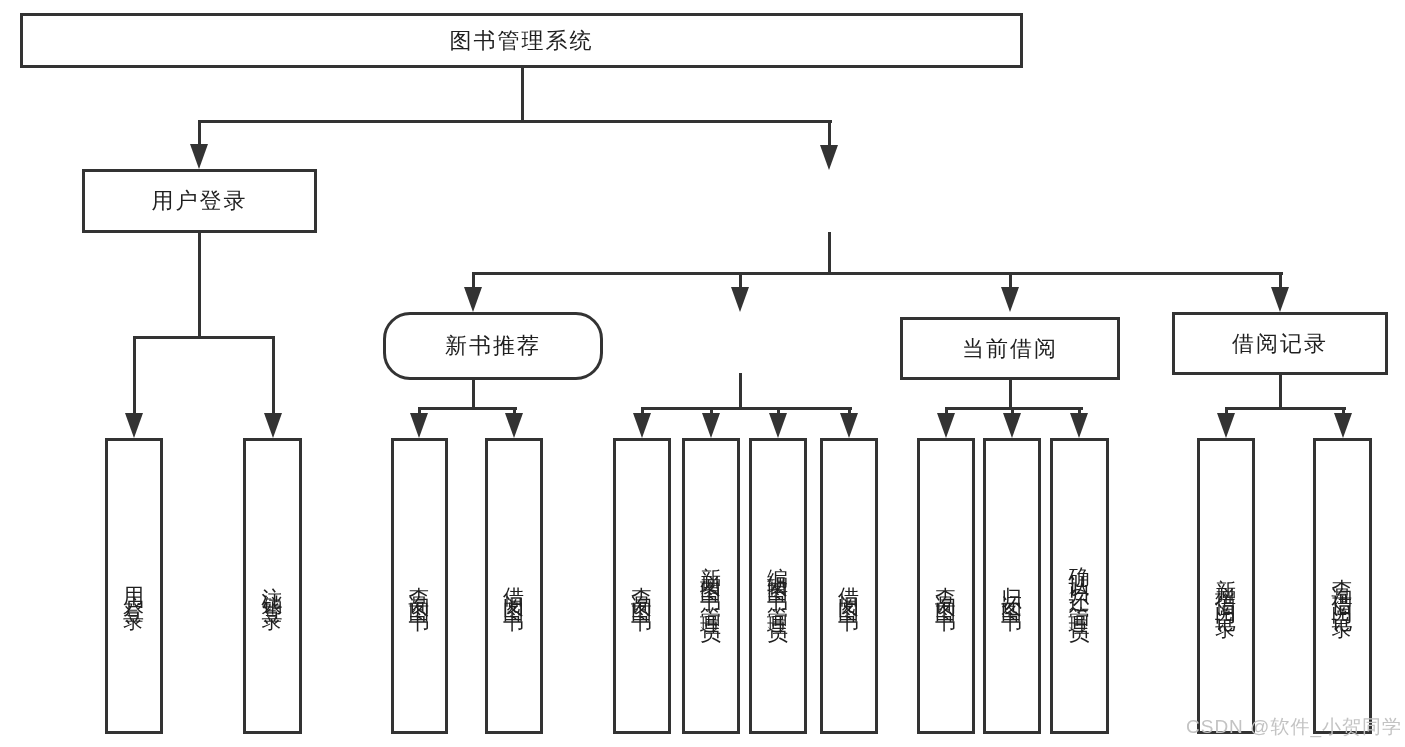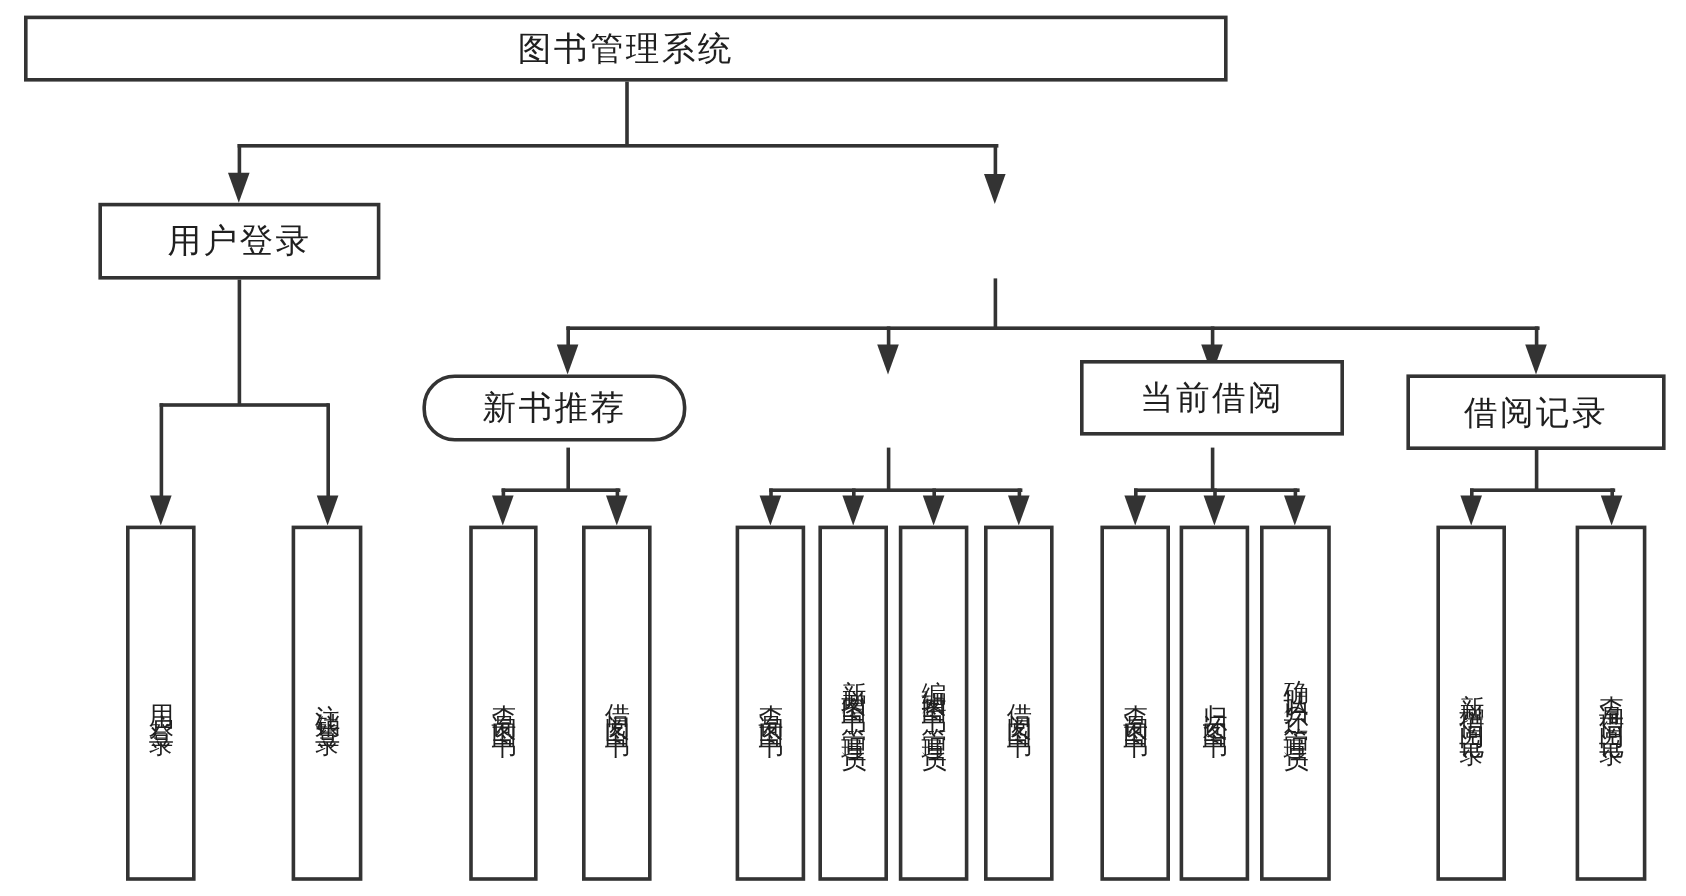--- a/index.html
+++ b/index.html
@@ -4,21 +4,21 @@
 <style>
   html,body{margin:0;padding:0;background:#fff;}
   .stage{
     position:relative;width:1405px;height:747px;background:#ffffff;
     font-family:"Liberation Sans",sans-serif;overflow:hidden;color:#1f1f1f;
   }
   .box{
     position:absolute;box-sizing:border-box;border:3px solid #333333;
     background:#ffffff;display:flex;align-items:center;justify-content:center;
   }
-  .hbox{font-size:28px;letter-spacing:2px;white-space:nowrap;}
+  .hbox{font-size:22px;letter-spacing:2px;white-space:nowrap;}
   .vbox span{
     writing-mode:vertical-rl;text-orientation:mixed;
     font-size:21px;letter-spacing:8px;line-height:1;
   }
   .line{position:absolute;background:#333333;}
   .arrow{
     position:absolute;width:0;height:0;
     border-left:9px solid transparent;border-right:9px solid transparent;
     border-top:25px solid #333333;
   }
@@ -92,24 +92,24 @@
   <div class="arrow" style="left:1334px;top:413px;"></div>
 
   <div class="box hbox" style="left:20px;top:13px;width:1003px;height:55px;">
     <span>图书管理系统</span>
   </div>
 
   <div class="box hbox" style="left:82px;top:169px;width:235px;height:64px;">
     <span>用户登录</span>
   </div>
 
-  <div class="box hbox" style="left:352px;top:312px;width:220px;height:56px;border-radius:27px;">
+  <div class="box hbox" style="left:383px;top:312px;width:220px;height:68px;border-radius:27px;">
     <span>新书推荐</span>
   </div>
-  <div class="box hbox" style="left:900px;top:300px;width:220px;height:63px;">
+  <div class="box hbox" style="left:900px;top:317px;width:220px;height:63px;">
     <span>当前借阅</span>
   </div>
   <div class="box hbox" style="left:1172px;top:312px;width:216px;height:63px;">
     <span>借阅记录</span>
   </div>
 
   <div class="box vbox" style="left:105px;top:438px;width:58px;height:296px;">
     <span>用户登录</span>
   </div>
   <div class="box vbox" style="left:243px;top:438px;width:59px;height:296px;">
@@ -146,14 +146,15 @@
     <span>确认归还（管理员）</span>
   </div>
 
   <div class="box vbox" style="left:1197px;top:438px;width:58px;height:296px;">
     <span>新增借阅记录</span>
   </div>
   <div class="box vbox" style="left:1313px;top:438px;width:59px;height:296px;">
     <span>查询借阅记录</span>
   </div>
 
+  <div class="watermark">CSDN @软件_小贺同学</div>
 
 </div>
 
 </body></html>

